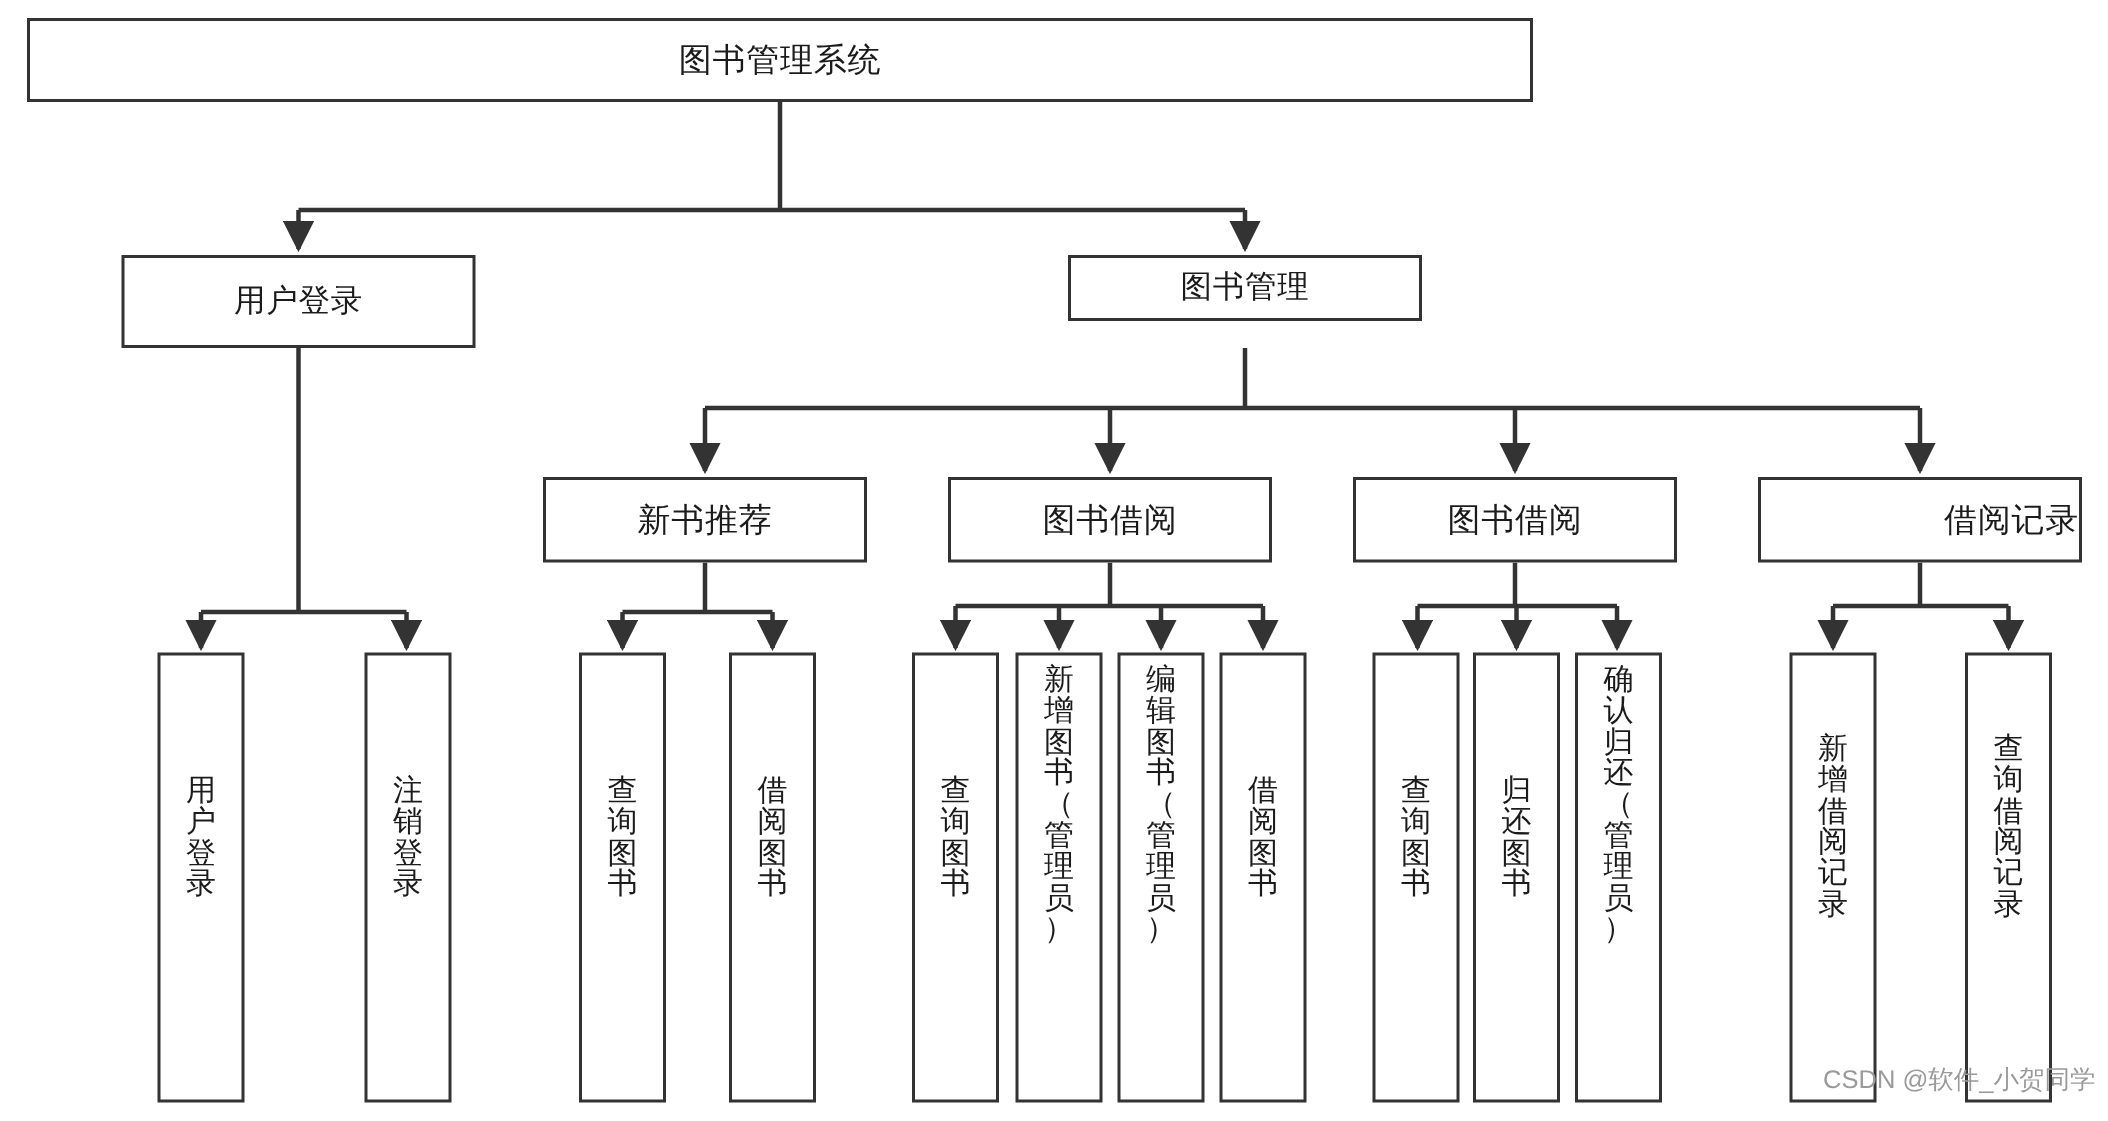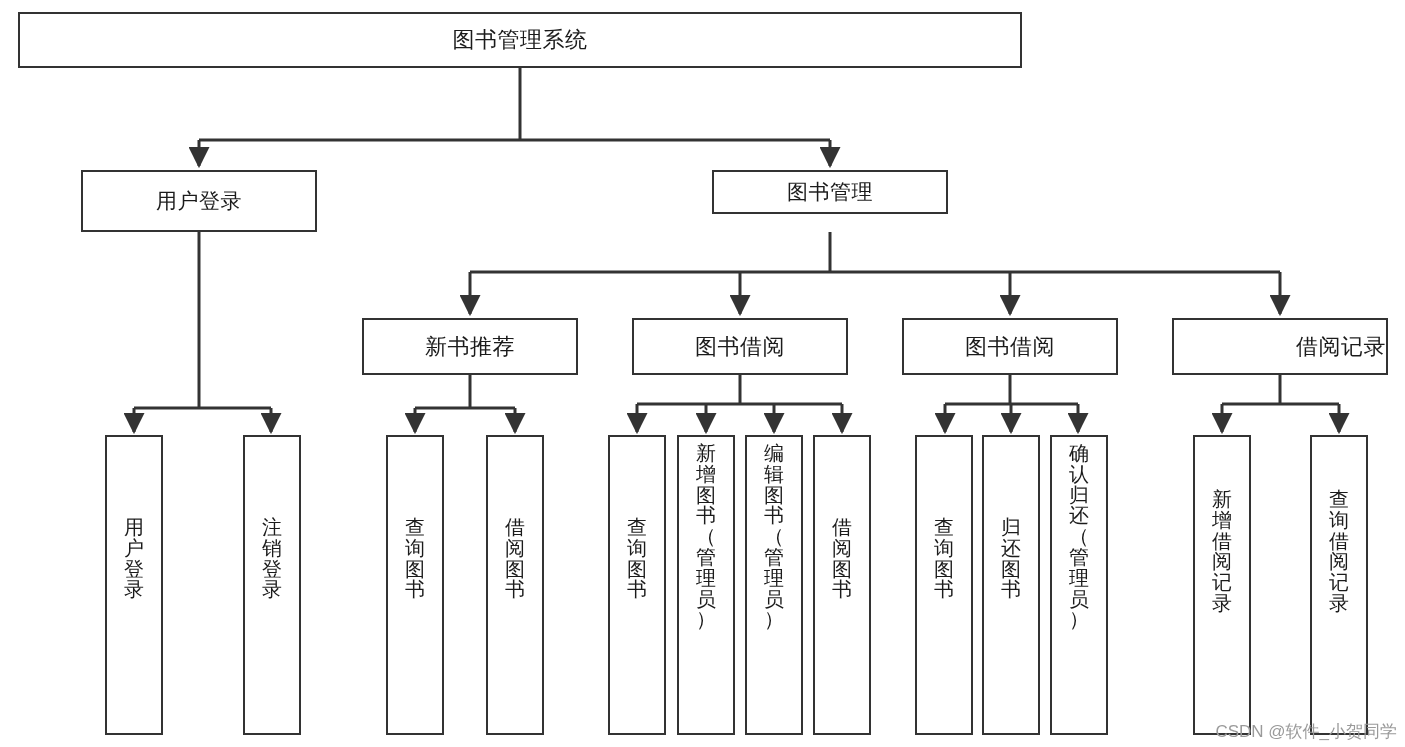--- a/index.html
+++ b/index.html
@@ -65,21 +65,21 @@
   }
   .leaf.short .node-label {
     padding-top: 74px;
   }
   .leaf.mid .node-label {
     padding-top: 46px;
   }
   #watermark {
     position: absolute;
     right: 8px;
-    bottom: 4px;
+    bottom: 16px;
     font-size: 17px;
     color: #9a9a9a;
     z-index: 5;
     white-space: nowrap;
     text-align: right;
   }
 </style>
 </head>
 <body>
 

